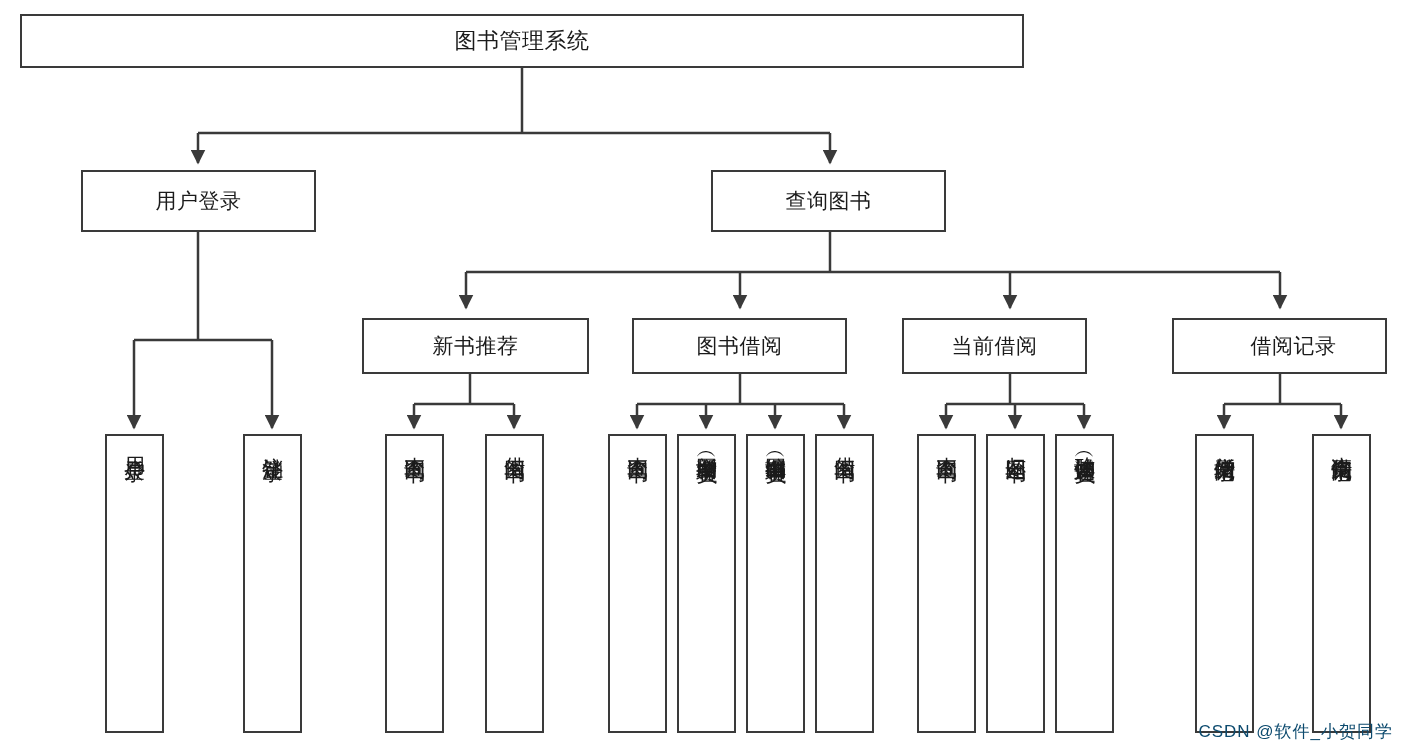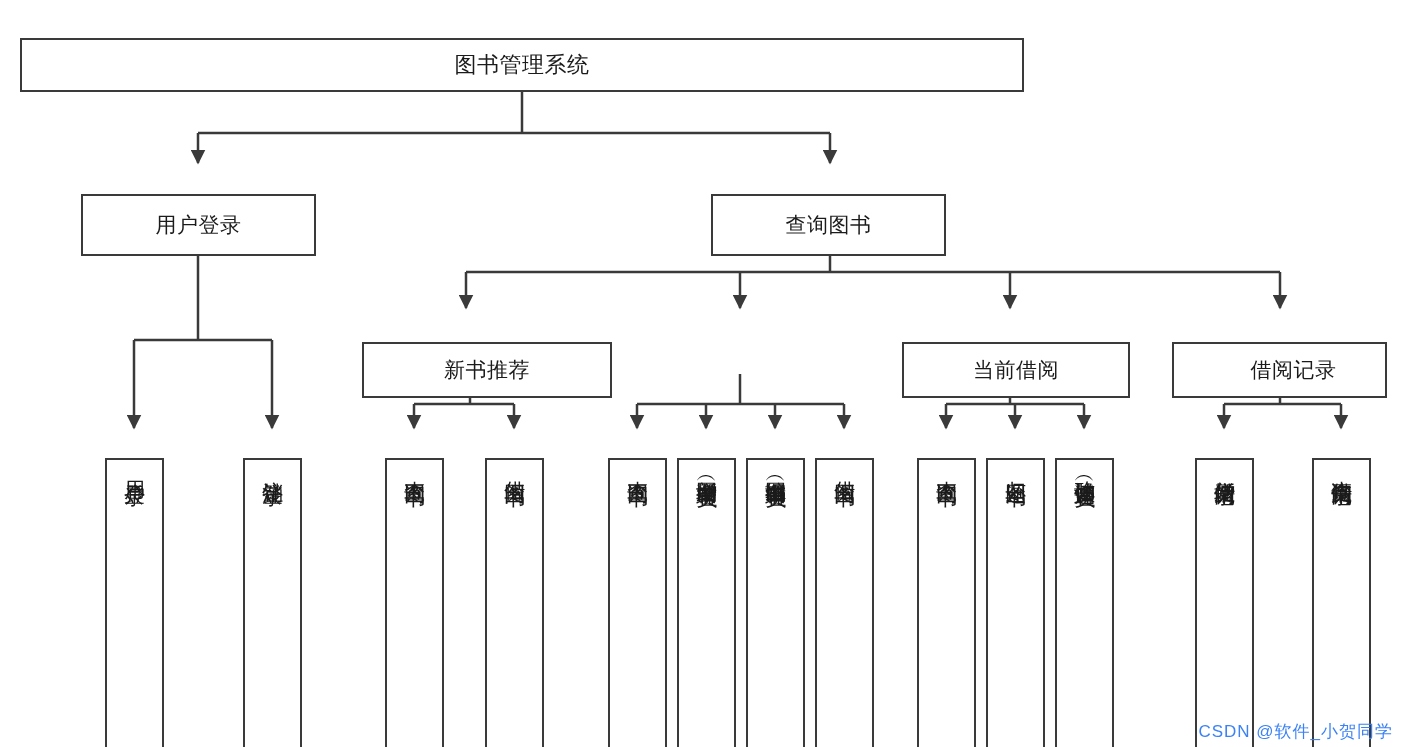--- a/index.html
+++ b/index.html
@@ -29,21 +29,20 @@
   .node {
     position: absolute;
     box-sizing: border-box;
     background: #ffffff;
     border: 2px solid #3a3a3a;
     display: flex;
     align-items: center;
     justify-content: center;
     color: #1b1b1b;
     z-index: 2;
-    margin-top: 24px;
   }
   .node .lbl {
     display: block;
     text-align: center;
     line-height: 1.18;
     letter-spacing: 0.5px;
   }
   .node.horiz .lbl {
     font-size: 21px;
     white-space: nowrap;
@@ -64,21 +63,21 @@
     letter-spacing: 1px;
   }
   .node.root .lbl {
     font-size: 22px;
   }
   #watermark {
     position: absolute;
     right: 12px;
     bottom: 4px;
     font-size: 17px;
-    color: #3b82f6;
+    color: #0c4a6e;
     letter-spacing: 1px;
     z-index: 5;
     white-space: nowrap;
   }
 </style>
 </head>
 <body>
 
 <div id="canvas">
 
@@ -137,26 +136,29 @@
   </div>
 
   <div class="node horiz" style="left:81px; top:170px; width:235px; height:62px;">
     <span class="lbl">用户登录</span>
   </div>
 
   <div class="node horiz" style="left:711px; top:170px; width:235px; height:62px;">
     <span class="lbl">查询图书</span>
   </div>
 
-  <div class="node horiz" style="left:362px; top:318px; width:250px; height:56px;">
+  <div class="node horiz" style="left:362px; top:318px; width:227px; height:56px;">
     <span class="lbl">新书推荐</span>
   </div>
 
-
-  <div class="node horiz" style="left:902px; top:318px; width:228px; height:56px;">
+  <div class="node horiz" style="left:632px; top:318px; width:215px; height:56px;">
+    <span class="lbl">图书借阅</span>
+  </div>
+
+  <div class="node horiz" style="left:902px; top:318px; width:185px; height:56px;">
     <span class="lbl">当前借阅</span>
   </div>
 
   <div class="node horiz" style="left:1172px; top:318px; width:215px; height:56px;padding-left:28px;">
     <span class="lbl">借阅记录</span>
   </div>
 
   <div class="node vert" style="left:105px; top:434px; width:59px; height:299px;">
     <span class="lbl">用户登录</span>
   </div>

